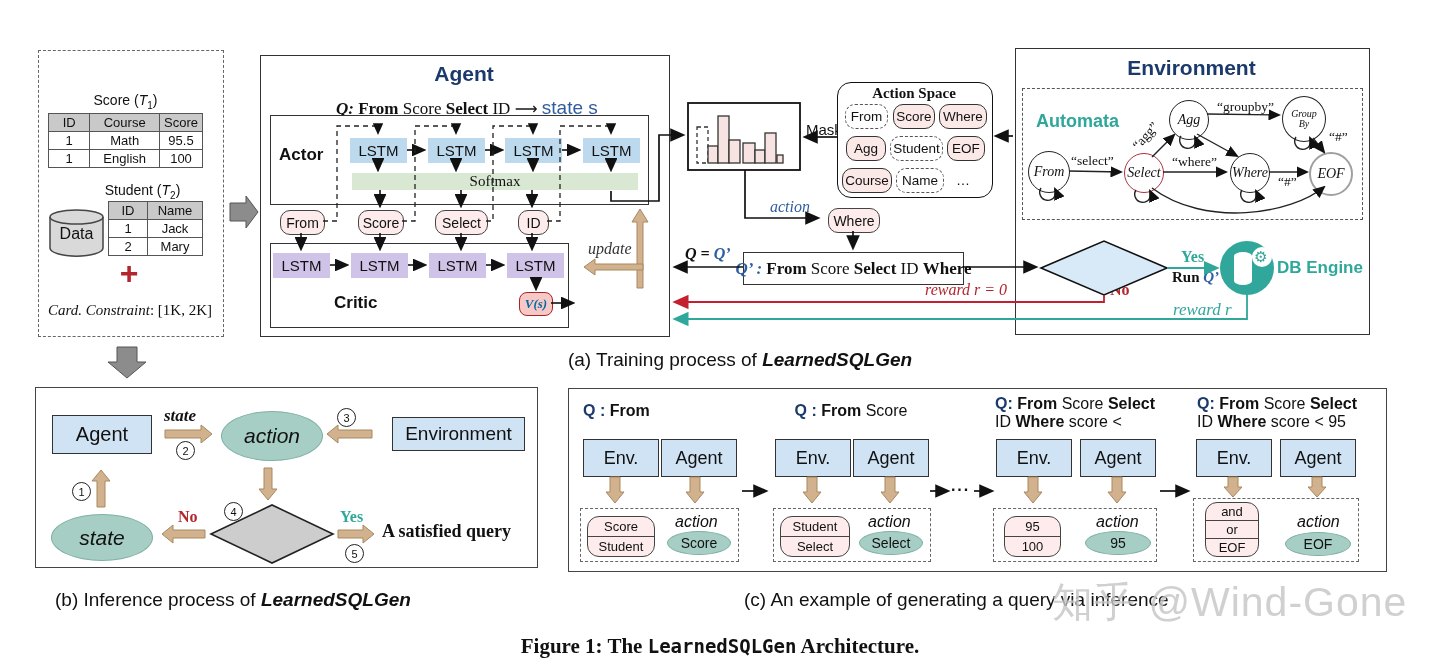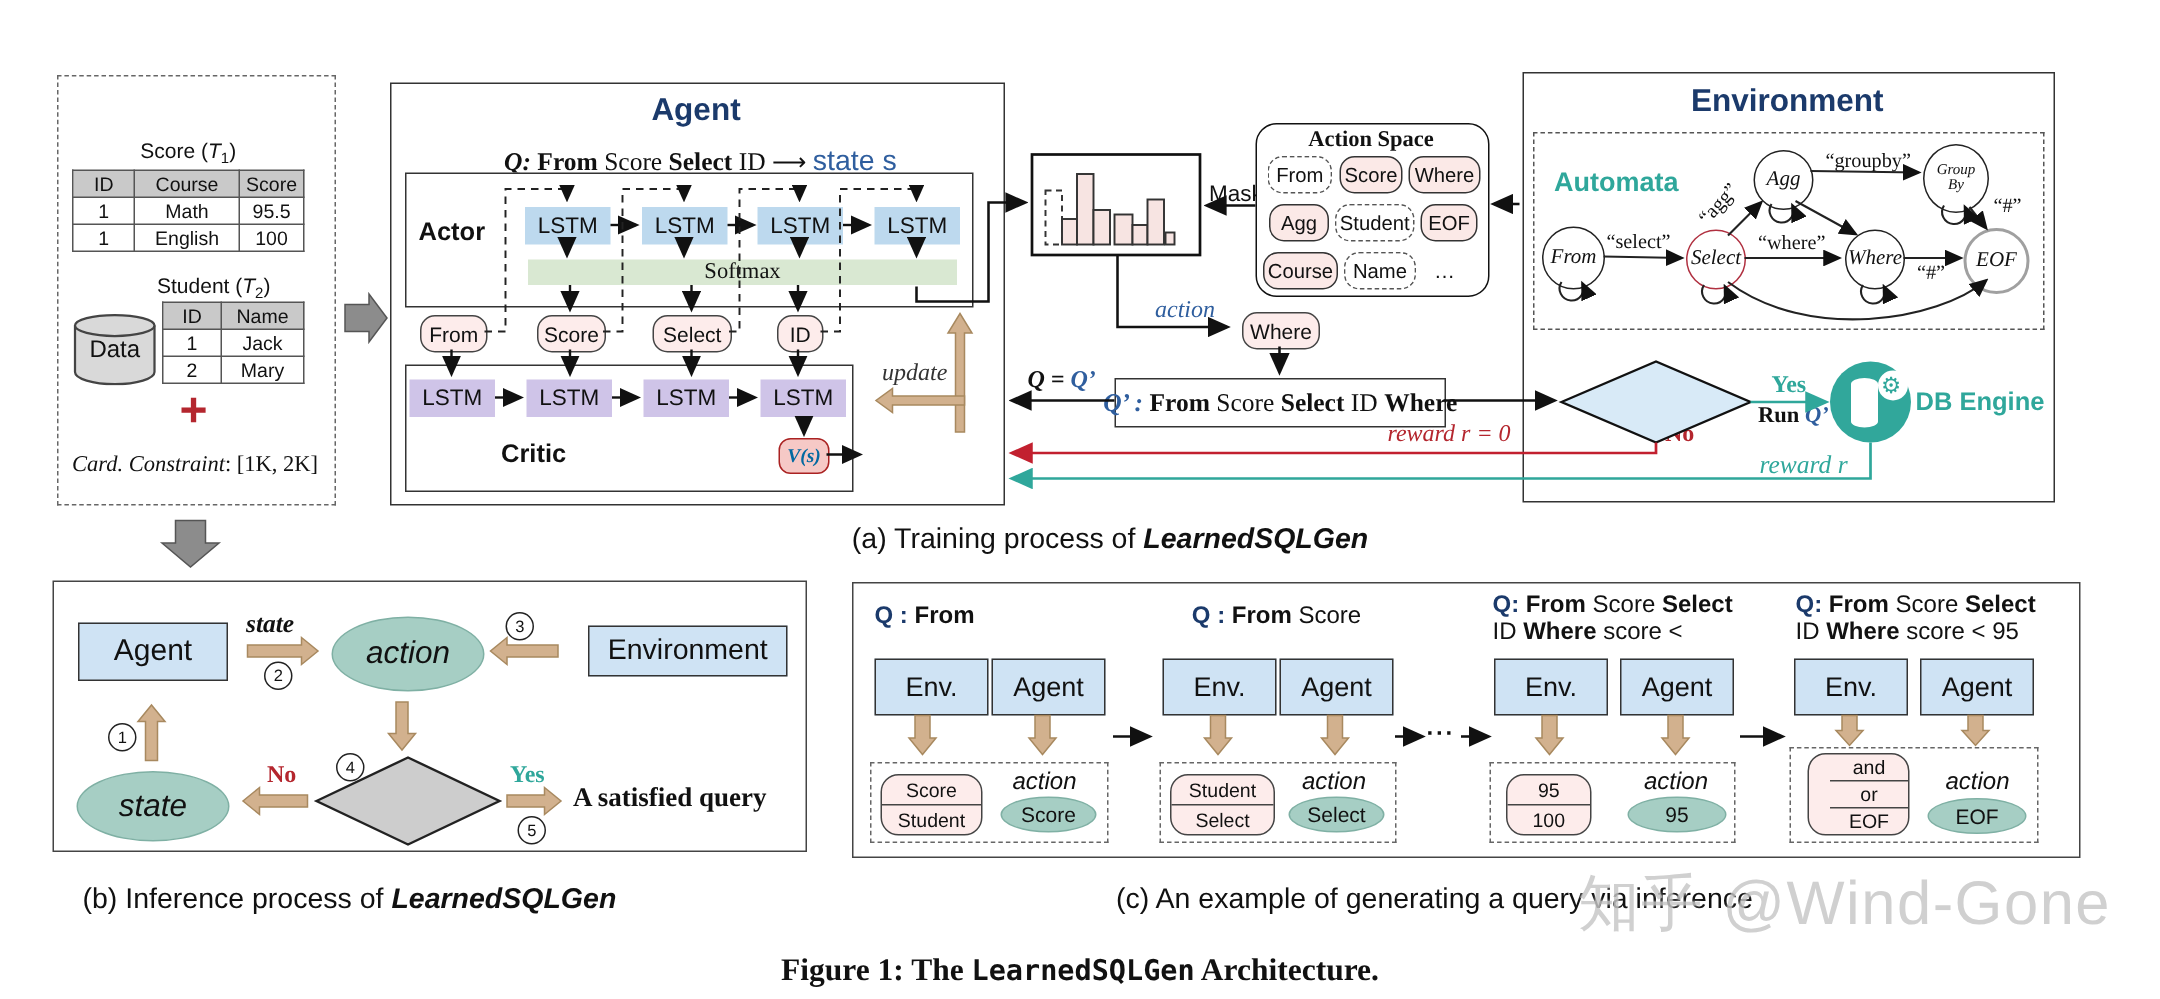--- a/index.html
+++ b/index.html
@@ -442,21 +442,21 @@
     <span class="b">From</span>
     <span>Score</span>
     <span class="b">Select</span>
     <span>ID</span>
     <span class="b">Where</span>
     <span>score &lt; 95</span>
   </div>
   <div class="abs ctr bluebox sans" style="left:1196px;top:439px;width:74px;height:36px;font-size:18px;">Env.</div>
   <div class="abs ctr bluebox sans" style="left:1280px;top:439px;width:74px;height:36px;font-size:18px;">Agent</div>
   <div class="abs dashedbox" style="left:1193px;top:498px;width:164px;height:62px;"></div>
-  <div class="abs" style="left:1205px;top:502px;width:52px;border:1.4px solid #444;border-radius:12px;background:#fdeceb;font-size:13px;text-align:center;padding-left:14px;">
+  <div class="abs" style="left:1205px;top:502px;width:52px;border:1.4px solid #444;border-radius:12px;background:#fdeceb;font-size:13px;text-align:center;">
     <div style="padding:1px 0;">and</div>
     <div style="padding:1px 0;border-top:1.2px solid #444;">or</div>
     <div style="padding:1px 0;border-top:1.2px solid #444;">EOF</div>
   </div>
   <div class="abs i sans" style="left:1297px;top:513px;font-size:16px;">action</div>
   <div class="abs ctr tealell sans" style="left:1285px;top:532px;width:64px;height:22px;font-size:14px;">EOF</div>
 
   <div class="abs sans cap" style="left:744px;top:589px;white-space:nowrap;">(c) An example of generating a query via inference</div>
 
   <div class="abs watermark sans" style="left:1052px;top:575px;z-index:5;">知乎 @Wind-Gone</div>

